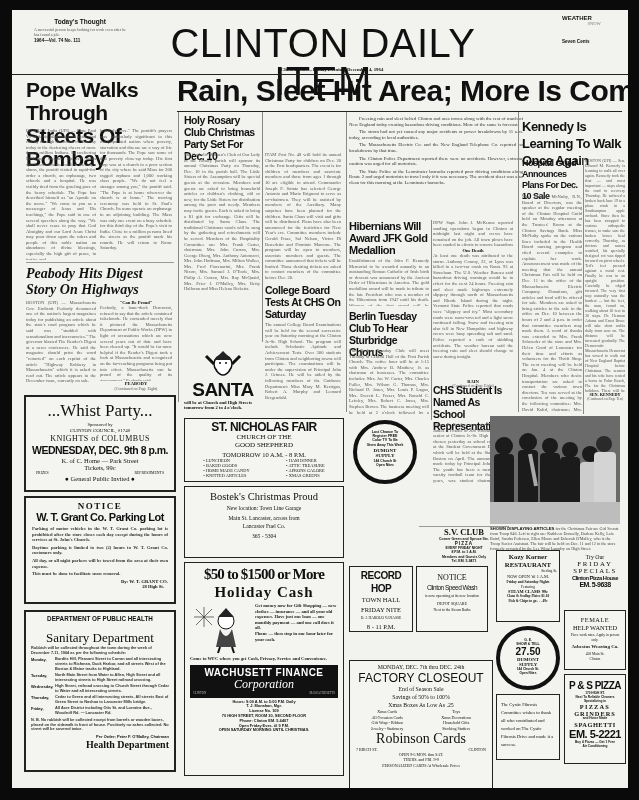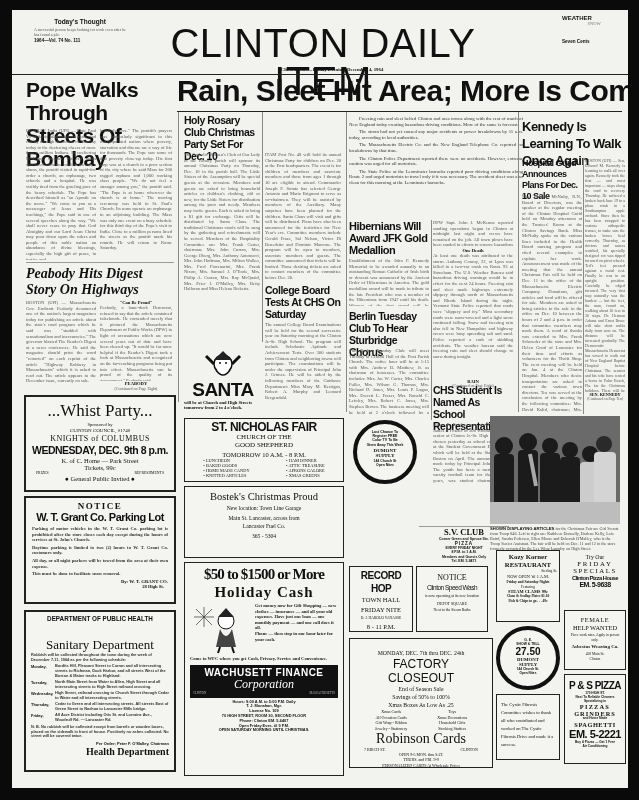--- a/index.html
+++ b/index.html
@@ -71,21 +71,21 @@
     <div class="body-text" style="color:#333;font-weight:bold;margin-top:2px">Parking of motor vehicles in the W. T. Grant Co. parking lot is prohibited after the store closes each day except during the hours of services at St. John's Church.</div>
     <div class="body-text" style="color:#333;font-weight:bold;margin-top:2px">Daytime parking is limited to two (2) hours to W. T. Grant Co. customers only.</div>
     <div class="body-text" style="color:#333;font-weight:bold;margin-top:2px">All day, or all night parkers will be towed from the area at their own expense.</div>
     <div class="body-text" style="color:#333;font-weight:bold;margin-top:2px">This must be done to facilitate snow removal.</div>
     <div style="text-align:right;font-size:4.8px;font-weight:bold;margin-top:2px">By: W. T. GRANT CO.</div>
     <div style="text-align:right;font-size:4.6px;font-weight:bold;padding-right:4px">28 High St.</div>
   </div>
 
   <div class="box" style="left:12px;top:600px;width:152px;height:162px;border-width:2px;padding:3px 5px">
     <div class="center sans bold" style="font-size:6.3px">DEPARTMENT OF PUBLIC HEALTH</div>
-    <div class="center" style="font-size:13px;line-height:15px;margin-top:15px">Sanitary Department</div>
+    <div class="center" style="font-size:13px;line-height:15px;margin-top:8px">Sanitary Department</div>
     <div class="sans bold" style="font-size:3.9px;line-height:4.8px;color:#333;margin-top:1px">Rubbish will be collected throughout the town during the week of December 7-11, 1964 as per the following schedule:</div>
     <div>
       <div style="display:flex;margin-top:1.5px">
         <div class="sans bold" style="width:24px;font-size:3.9px;flex-shrink:0">Monday,</div>
         <div class="sans bold" style="font-size:3.9px;line-height:4.8px;color:#333">Burdits Hill, Pleasant Street to Curran and all intersecting streets to Richman, Duck Harbor, and all streets West of the Boston &amp; Maine tracks to Highland.</div>
       </div>
       <div style="display:flex;margin-top:1.5px">
         <div class="sans bold" style="width:24px;font-size:3.9px;flex-shrink:0">Tuesday,</div>
         <div class="sans bold" style="font-size:3.9px;line-height:4.8px;color:#333">North Main Street from Water to Allen, High Street and all intersecting streets to High Street railroad crossing.</div>
       </div>
@@ -348,21 +348,21 @@
     <div class="bold" style="font-size:6.4px;line-height:7px;letter-spacing:0.5px">SPAGHETTI</div>
     <div class="cond" style="font-size:11px;line-height:13px">EM. 5-2221</div>
     <div class="sans bold" style="font-size:3.2px;line-height:3.8px">Buy 4 Pizzas — Get 1 Free</div>
     <div class="sans bold" style="font-size:3.2px;line-height:3.8px">Air Conditioning</div>
   </div>
 
   <div class="box" style="left:484px;top:684px;width:64px;height:66px;padding:6px 4px">
     <div style="font-size:4.6px;line-height:8px">The Cystic Fibrosis Committee wishes to thank all who contributed and worked on The Cystic Fibrosis Drive and made it a success.</div>
   </div>
 
-  <div class="box center" style="left:337px;top:628px;width:144px;height:130px;padding:10px">
+  <div class="box center" style="left:337px;top:650px;width:144px;height:130px;padding:2px">
     <div style="font-size:5.8px;line-height:8px">MONDAY, DEC. 7th thru DEC. 24th</div>
     <div class="sans" style="font-size:12px;line-height:14px">FACTORY CLOSEOUT</div>
     <div style="font-size:5.8px;line-height:8px">End of Season Sale</div>
     <div style="font-size:5.8px;line-height:8px">Savings of 50% to 100%</div>
     <div style="font-size:5.8px;line-height:8px">Xmas Boxes As Low As .25</div>
     <div style="display:flex;justify-content:space-around;font-size:4px;line-height:5.6px">
       <div>
         <div>Xmas Cards</div>
         <div>All Occasion Cards</div>
         <div>Gift Wrap - Ribbon</div>

